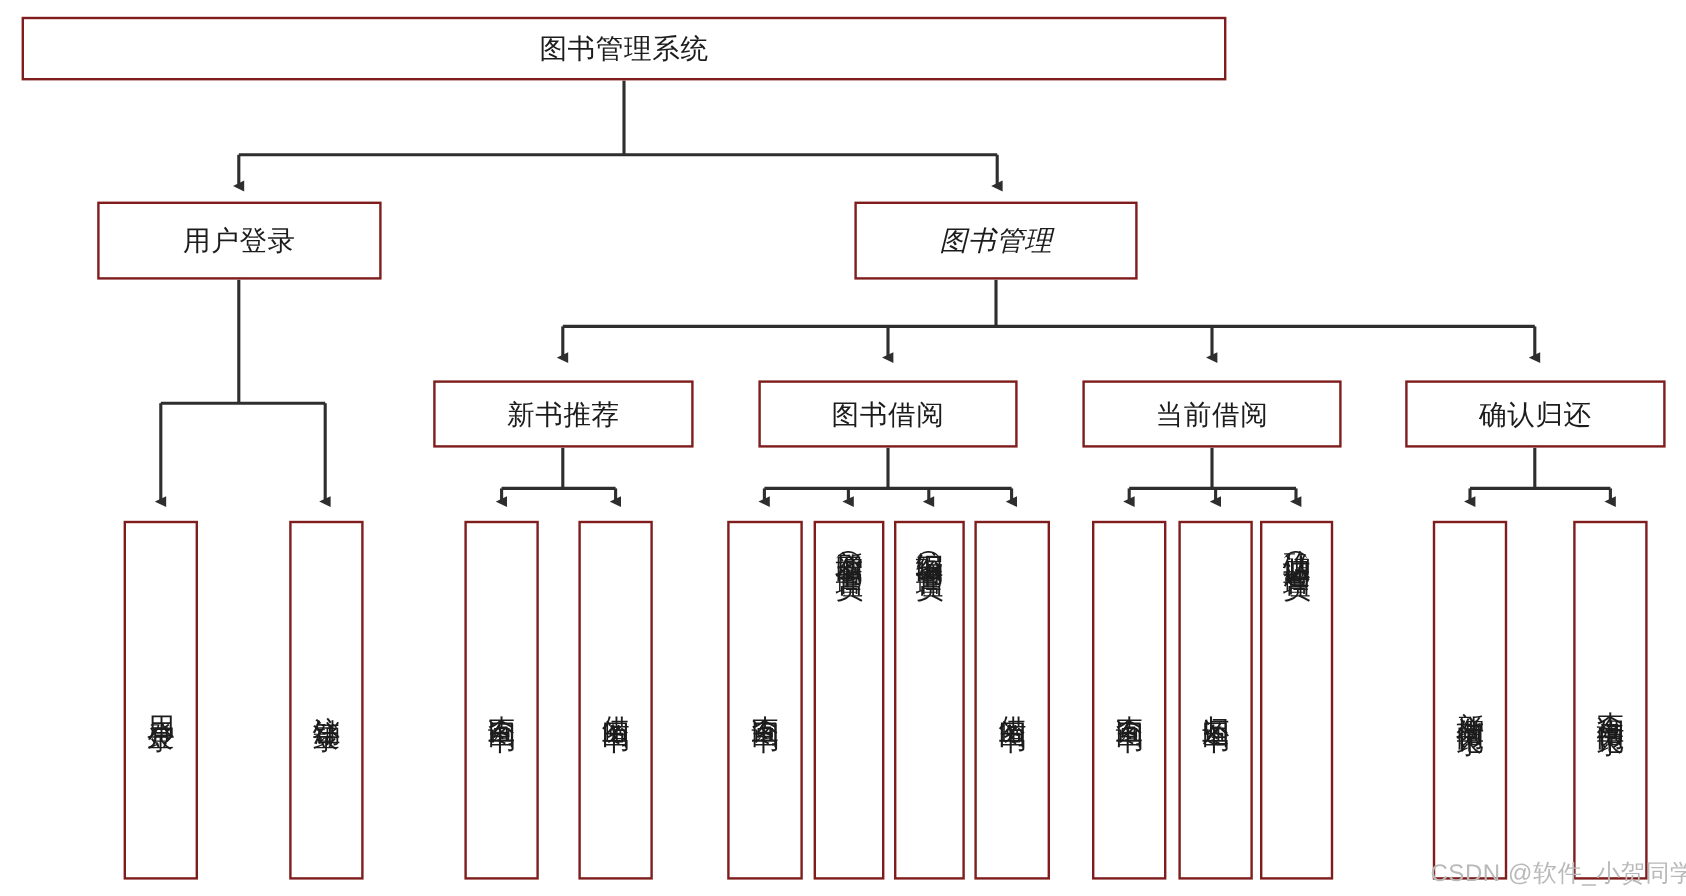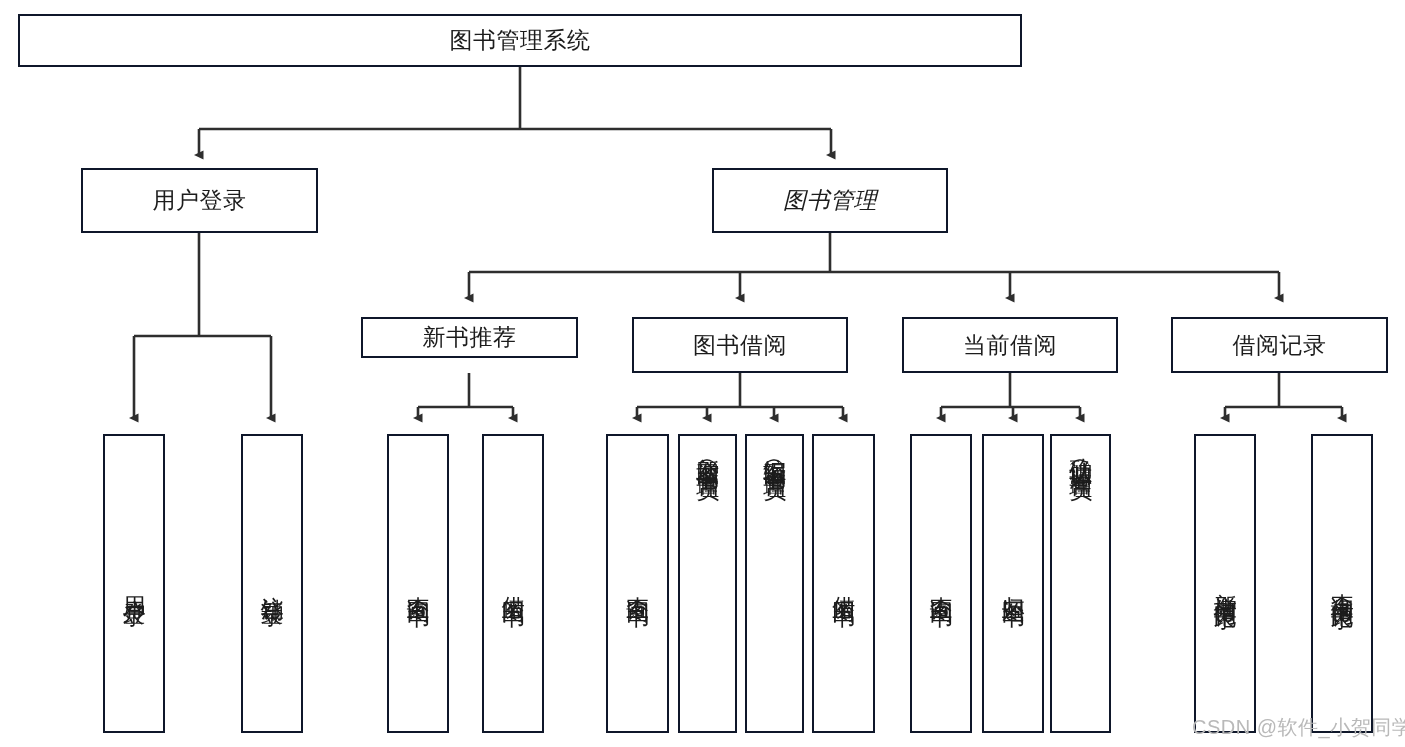--- a/index.html
+++ b/index.html
@@ -21,21 +21,21 @@
     position: absolute;
     left: 0;
     top: 0;
     width: 1405px;
     height: 747px;
     pointer-events: none;
   }
   .node {
     position: absolute;
     box-sizing: border-box;
-    border: 2px solid #0f172a;
+    border: 2px solid #7f1d1d;
     background: #ffffff;
     display: flex;
     align-items: center;
     justify-content: center;
     color: #1c1c1c;
   }
   .node .label {
     font-size: 23px;
     line-height: 1.15;
     letter-spacing: 0.5px;
@@ -125,31 +125,31 @@
     <span class="label">图书管理系统</span>
   </div>
 
   <div class="node" style="left:81px; top:168px; width:237px; height:65px;">
     <span class="label">用户登录</span>
   </div>
   <div class="node" style="left:712px; top:168px; width:236px; height:65px;font-style:italic;">
     <span class="label">图书管理</span>
   </div>
 
-  <div class="node" style="left:361px; top:317px; width:217px; height:41px;">
+  <div class="node" style="left:361px; top:317px; width:217px; height:56px;">
     <span class="label">新书推荐</span>
   </div>
   <div class="node" style="left:902px; top:317px; width:216px; height:56px;">
     <span class="label">当前借阅</span>
   </div>
   <div class="node" style="left:632px; top:317px; width:216px; height:56px;">
     <span class="label">图书借阅</span>
   </div>
   <div class="node" style="left:1171px; top:317px; width:217px; height:56px;">
-    <span class="label">借阅记录</span>
+    <span class="label">确认归还</span>
   </div>
 
   <div class="node vertical centered" style="left:103px; top:434px; width:62px; height:299px;">
     <span class="label">用户登录</span>
   </div>
   <div class="node vertical centered" style="left:241px; top:434px; width:62px; height:299px;">
     <span class="label">注销登录</span>
   </div>
   <div class="node vertical centered" style="left:387px; top:434px; width:62px; height:299px;">
     <span class="label">查询图书</span>

